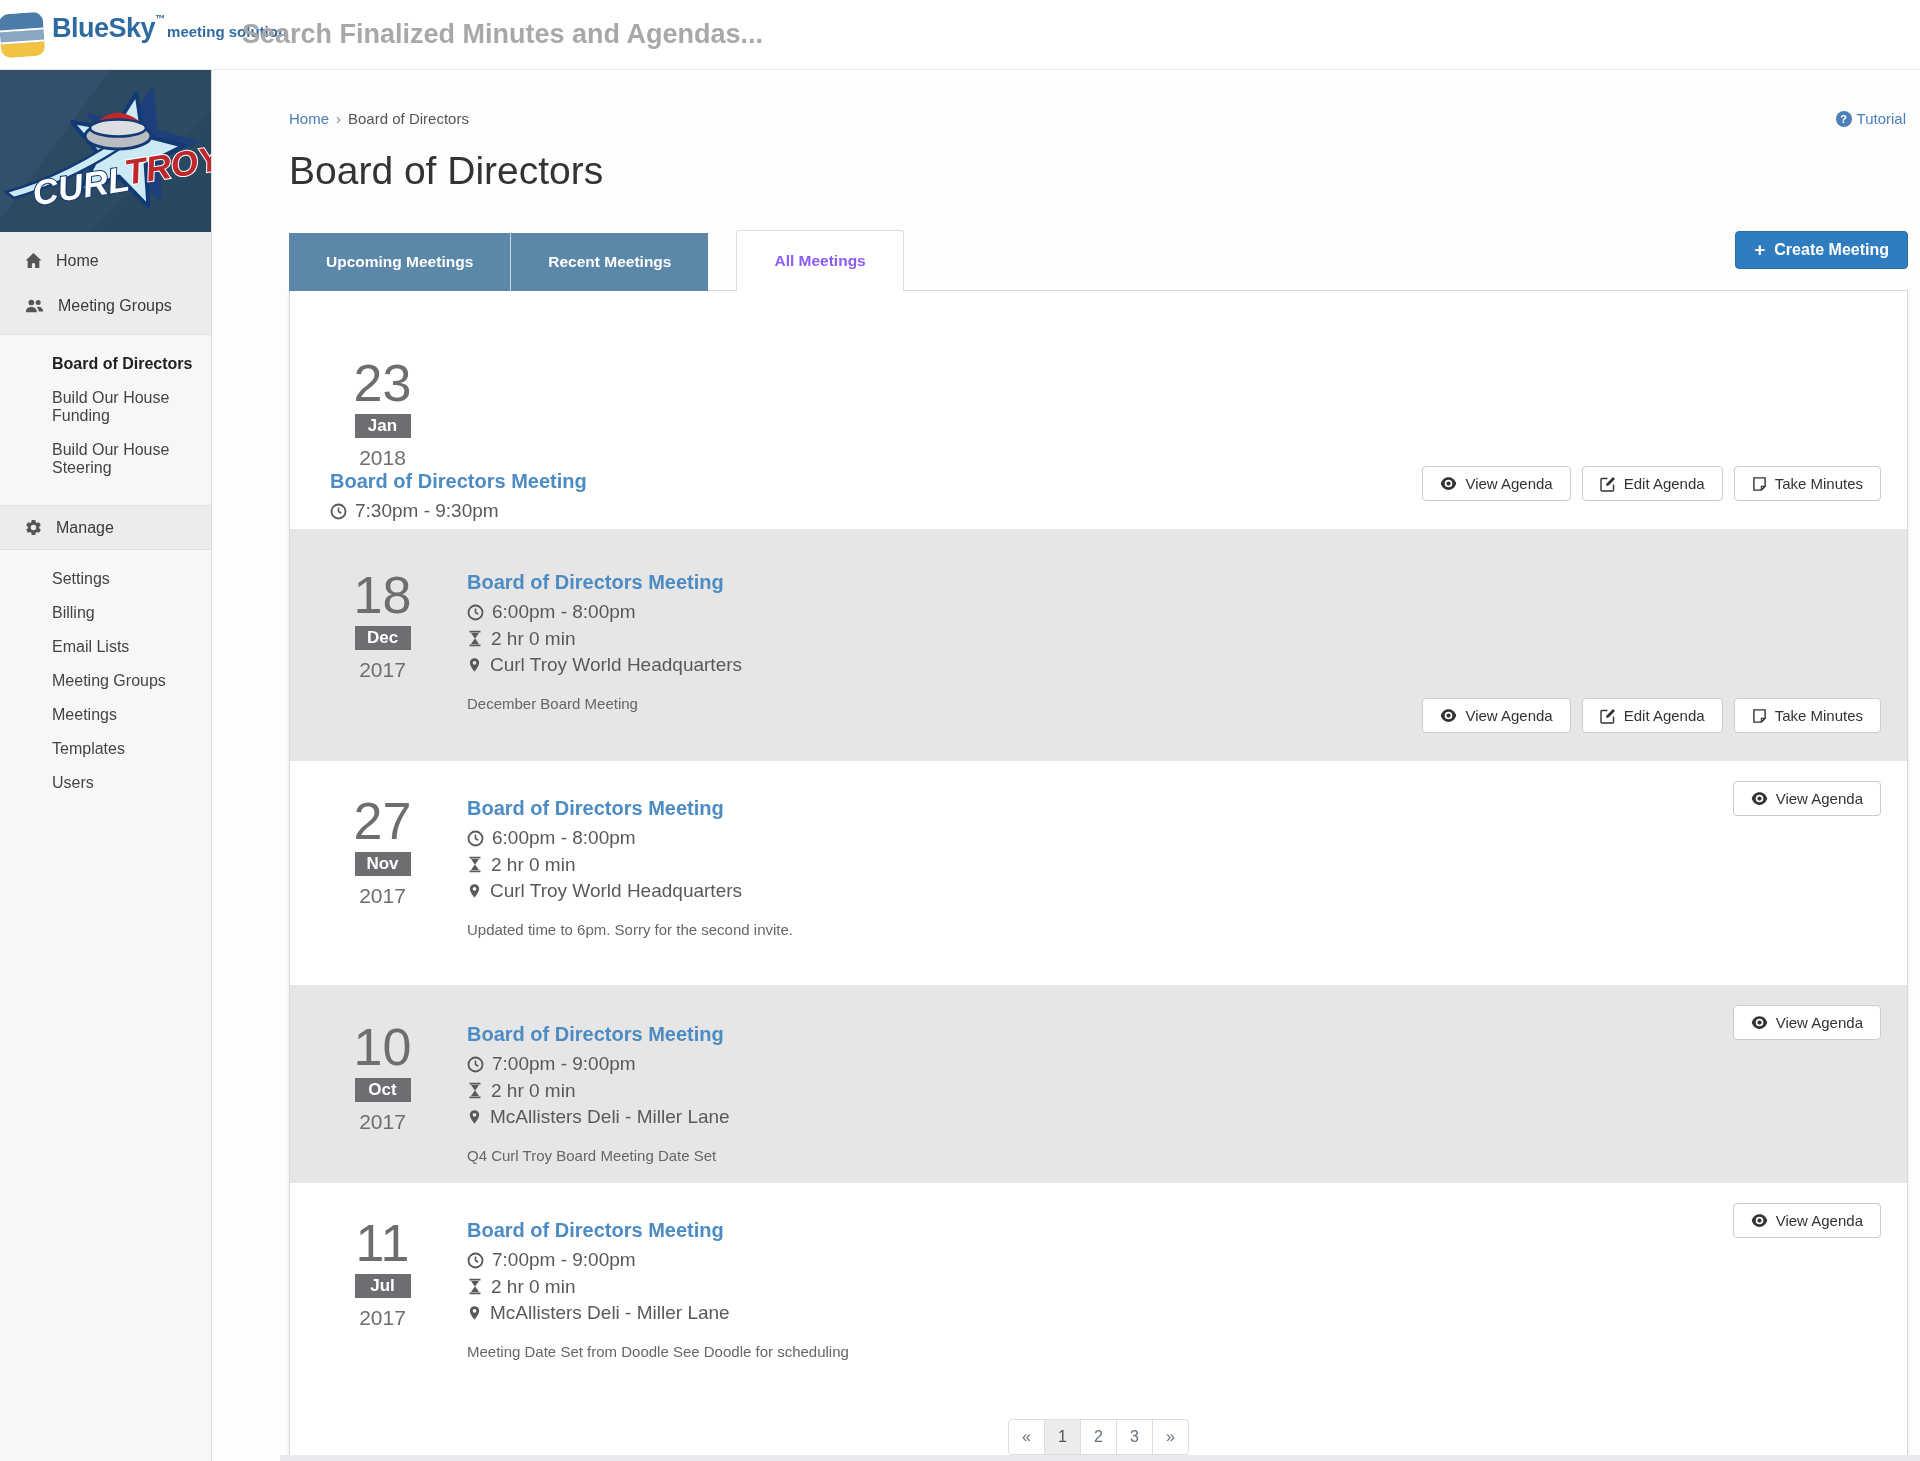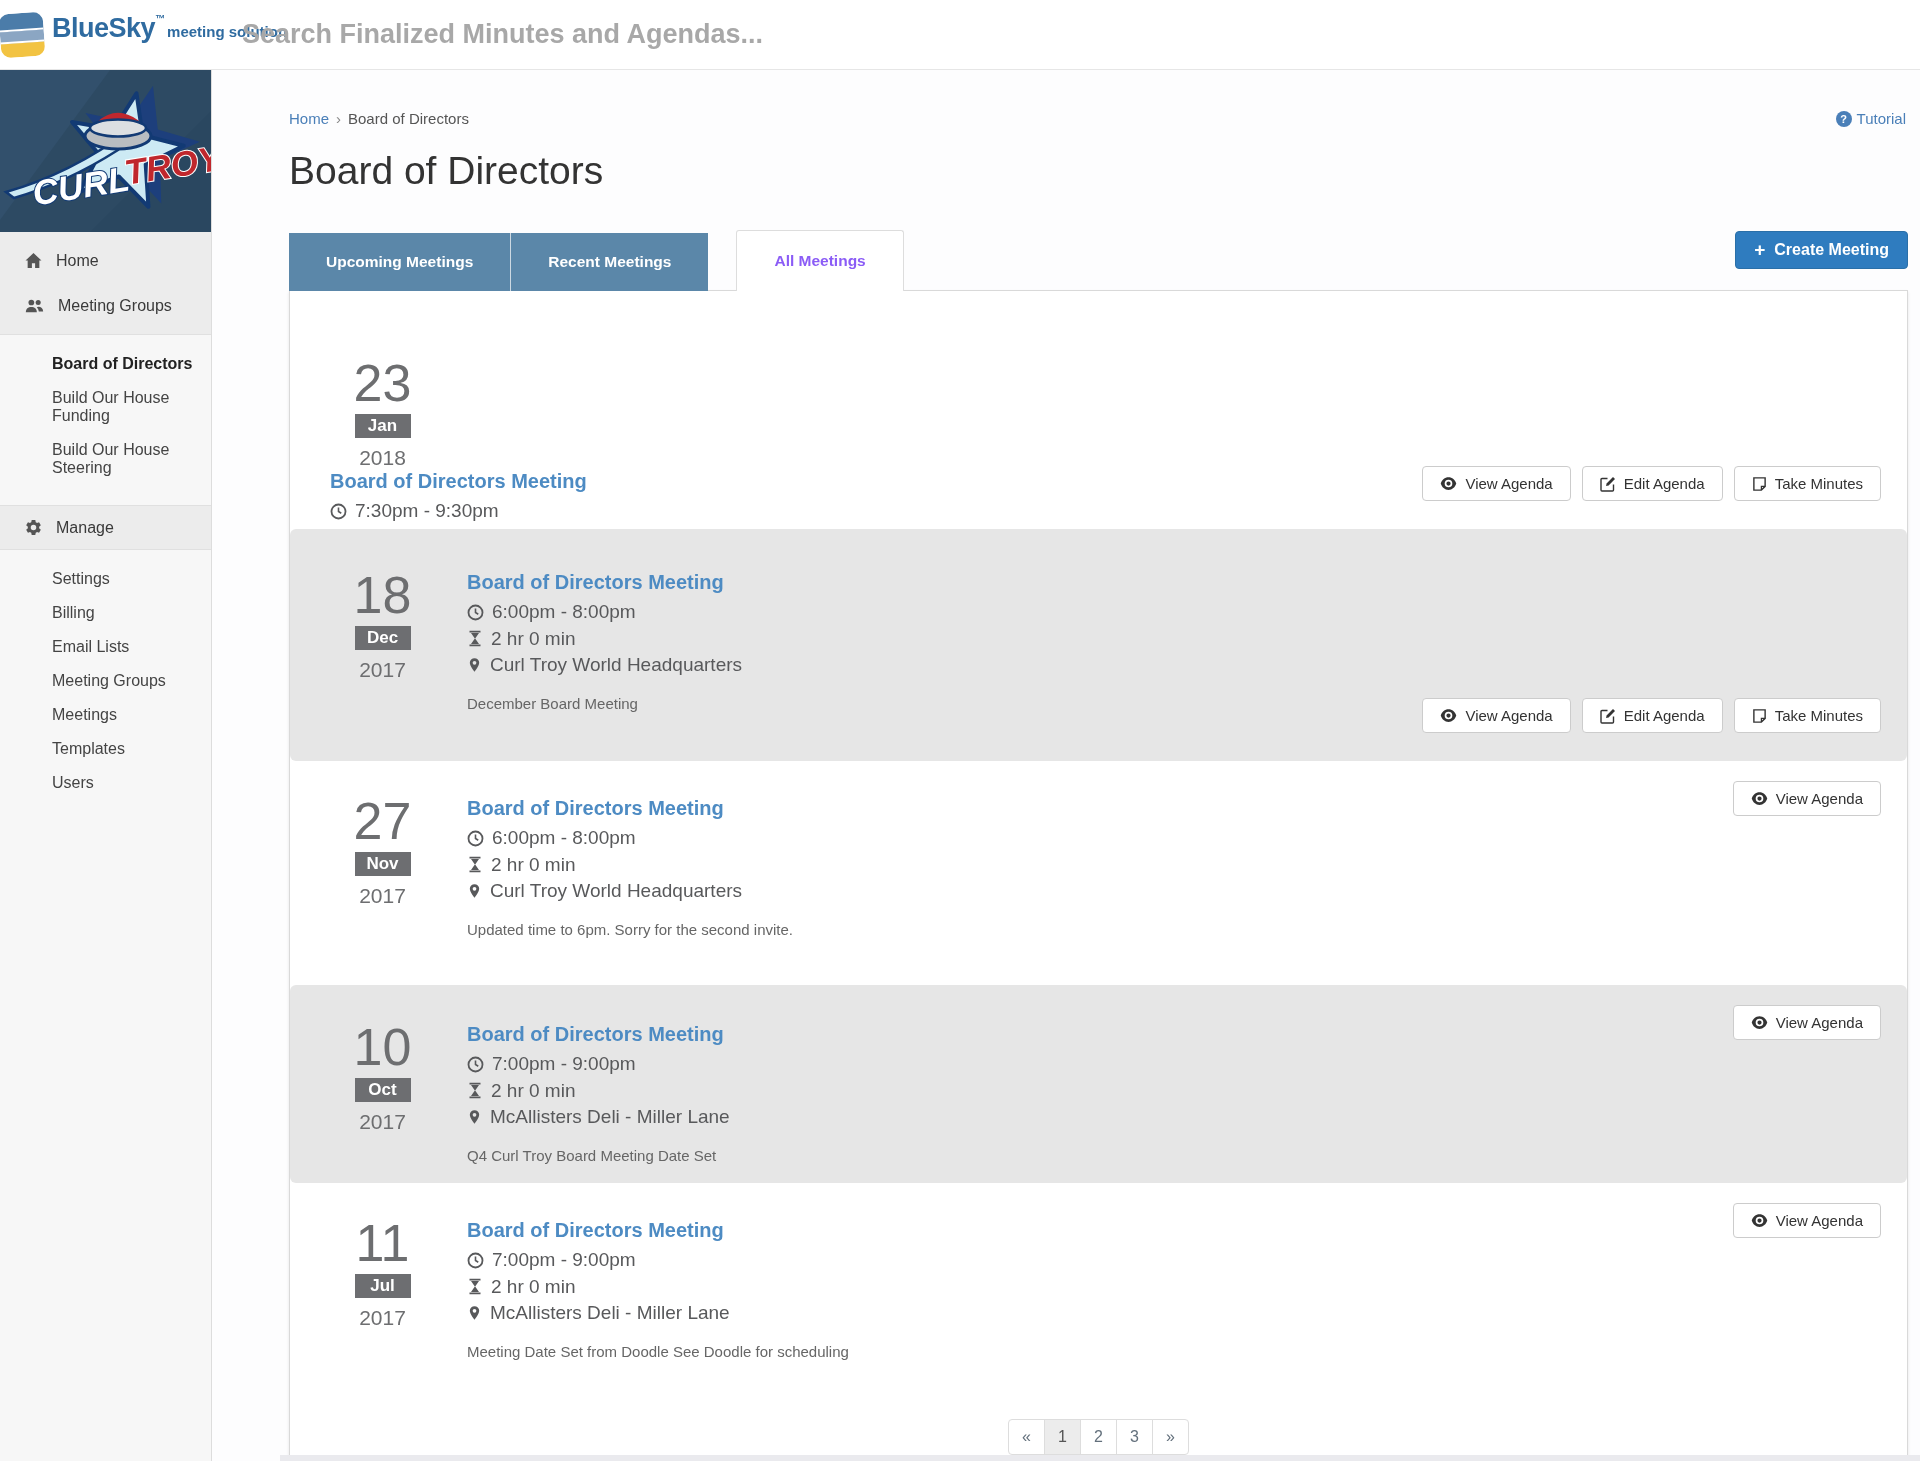--- a/index.html
+++ b/index.html
@@ -59,21 +59,21 @@
   .create-btn { position:absolute; right:12px; top:-2px; height:38px; padding:0 18px;
     background:#2f7cbf; border:1px solid #2a6fa8; border-radius:4px; color:#fff;
     font-size:16px; font-weight:bold; display:flex; align-items:center; gap:9px; cursor:pointer;
     font-family:"Liberation Sans", sans-serif; }
   .plus-glyph { font-size:19px; font-weight:bold; }
 
   
   .panel { margin:0 12px 0 77px; background:#fff; border:1px solid #d9d9d9;
     box-shadow:0 2px 3px rgba(0,0,0,0.1); min-height:1153px; position:relative; }
   .meeting-row { position:relative; display:flex; padding-left:40px; }
-  .meeting-row.alt { background:#e6e6e6;border-radius:6px; }
+  .meeting-row.alt { background:#e6e6e6; }
   .row-1 { height:238px; padding-top:68px;flex-direction:column; }
   .row-2 { height:232px; padding-top:42px; }
   .row-3 { height:224px; padding-top:36px; }
   .row-4 { height:198px; padding-top:38px; }
   .row-5 { height:200px; padding-top:36px; }
   .date-col { width:105px; min-width:105px; text-align:center; margin-right:32px; }
   .day { font-size:52px; font-weight:300; color:#6d6e70; line-height:0.95; }
   .month-badge { display:inline-block; width:56px; background:#6d6e71; color:#fff;
     font-weight:bold; font-size:17px; padding:2px 0; margin-top:6px; }
   .year { font-size:21px; font-weight:normal; color:#6d6e70; margin-top:8px; }

